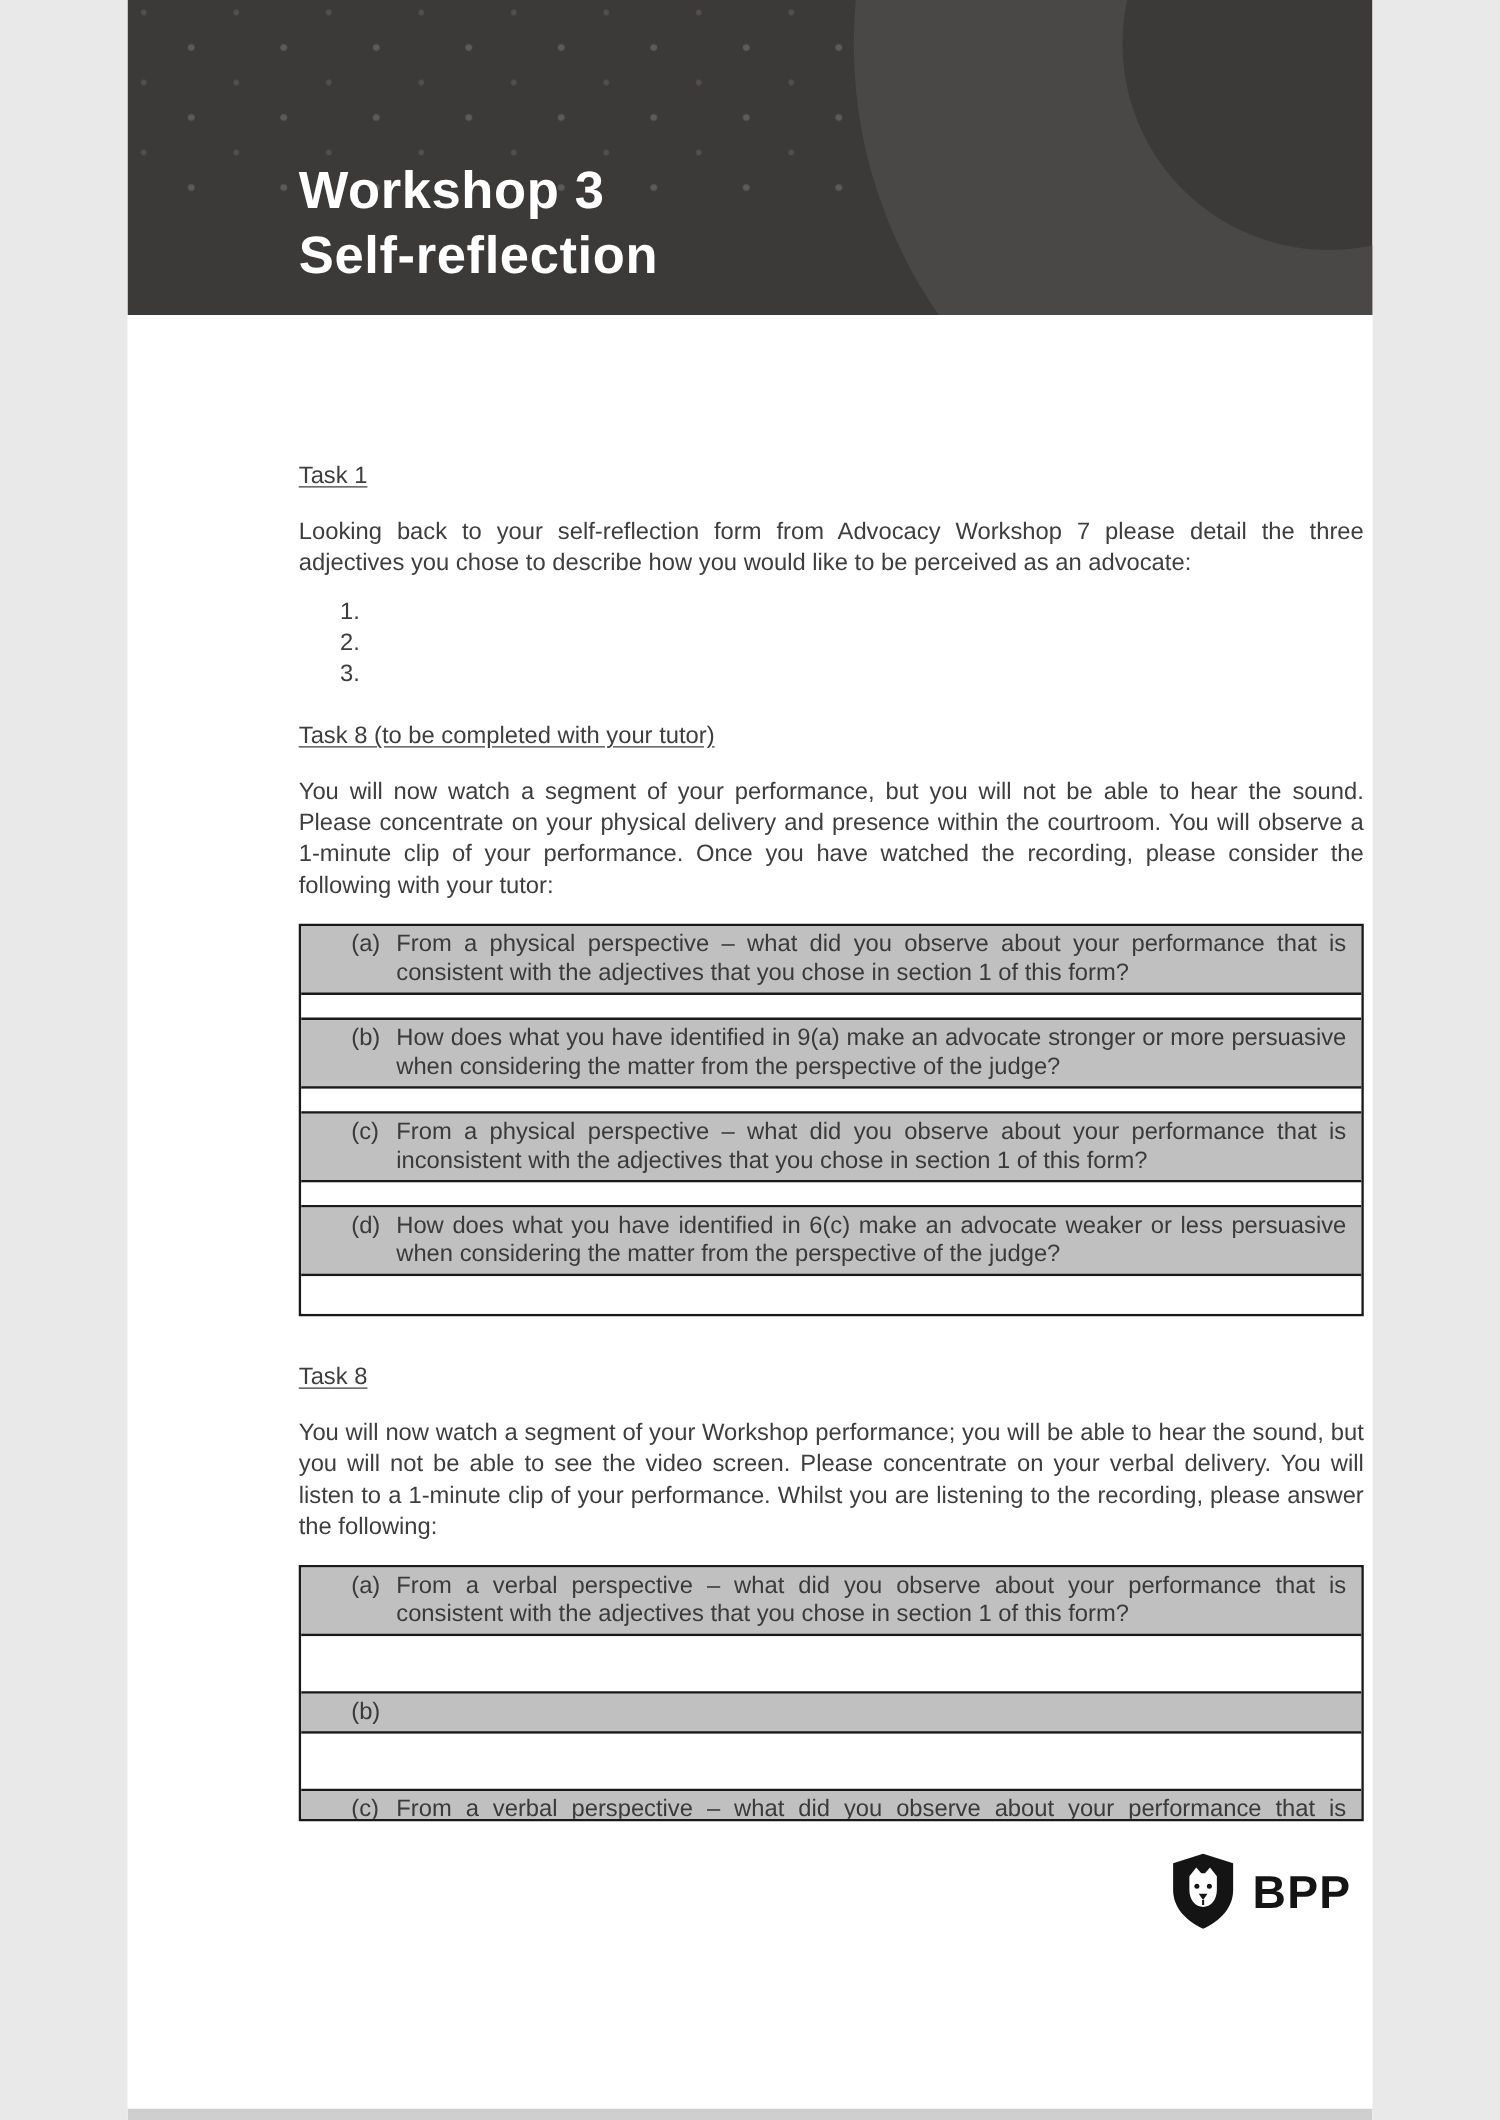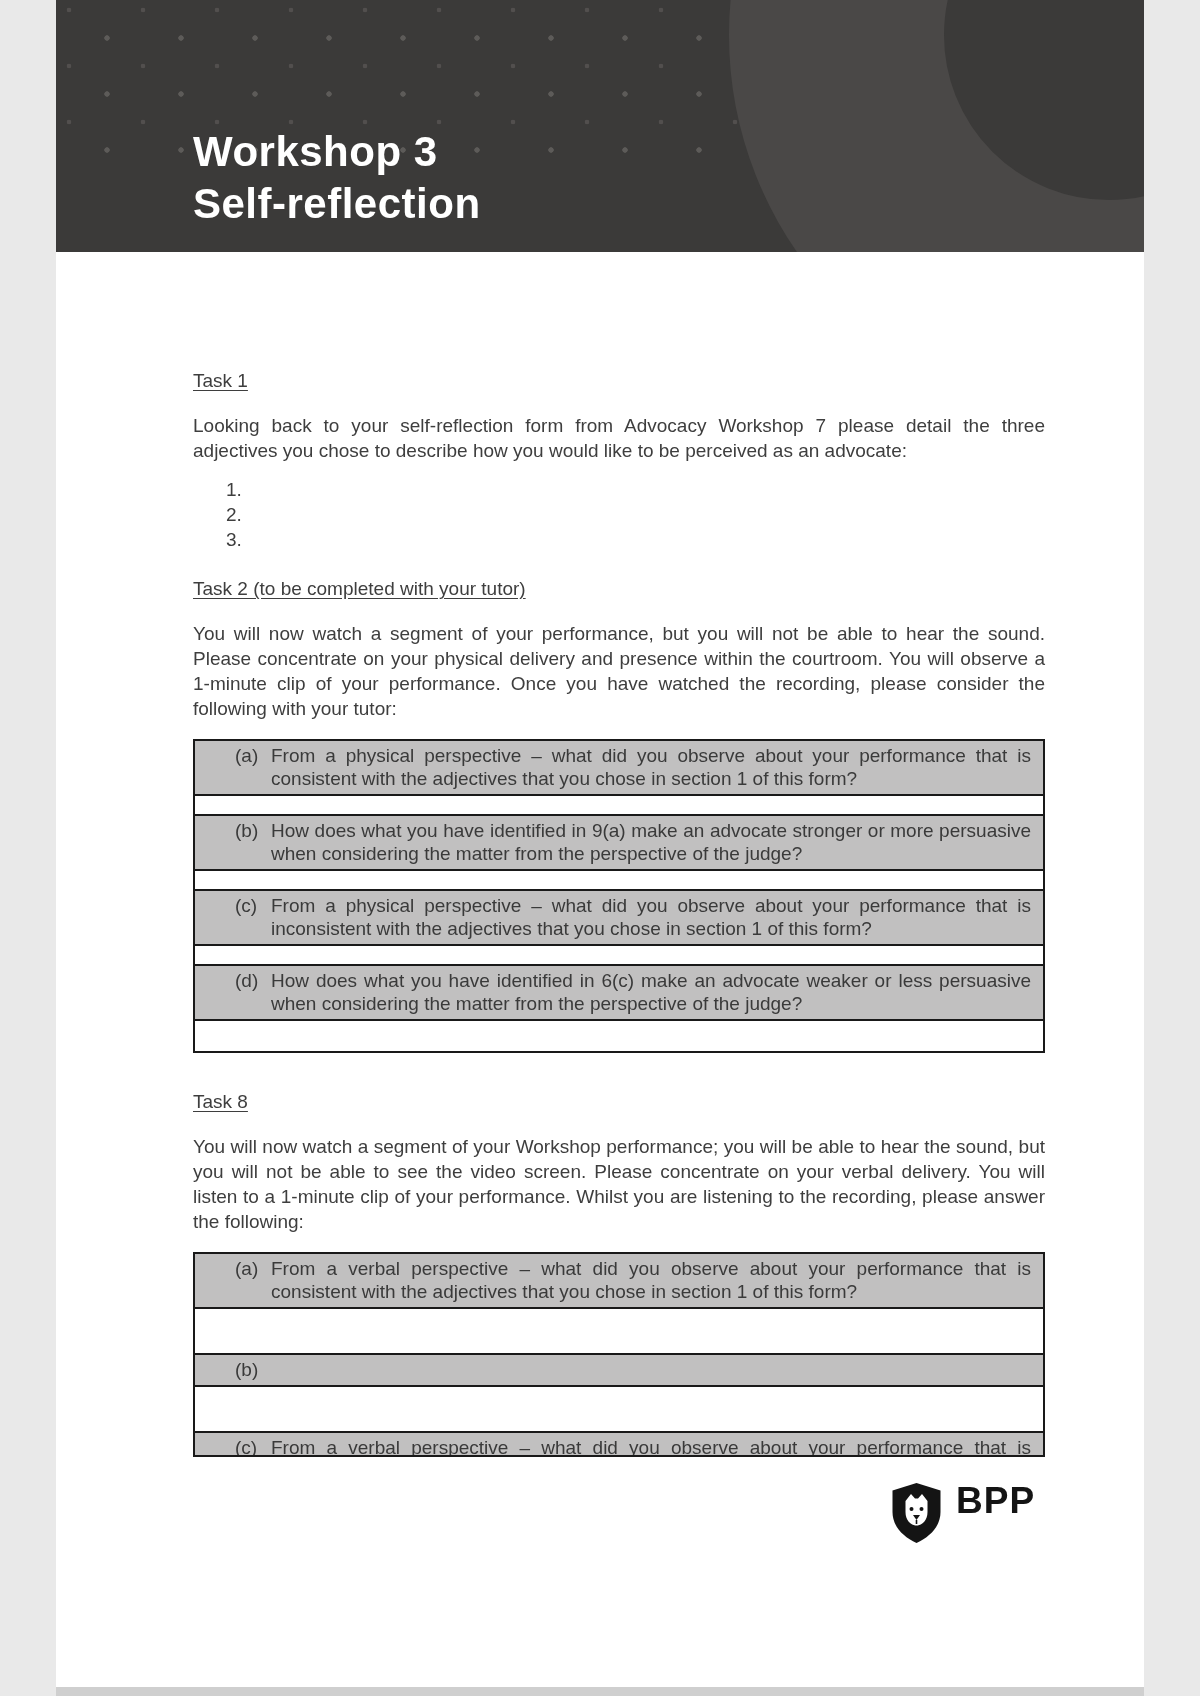--- a/index.html
+++ b/index.html
@@ -1,19 +1,19 @@
 <!DOCTYPE html>
 <html><head>
 <meta charset="utf-8">
 <style>
   * { box-sizing: border-box; }
   html, body { margin: 0; padding: 0; background: #e9e9e9; }
   .page {
     position: relative;
-    width: 1088px;
+    width: 996px;
     height: 1696px;
     margin: 0 auto;
     background: #ffffff;
     overflow: hidden;
     font-family: "Liberation Sans", sans-serif;
     color: #3e3e3e;
   }
 
   
   .hero {
@@ -116,20 +116,21 @@
     border-bottom: none;
   }
   .q-header.clipped .q-text { text-align-last: justify; }
 
   
   .brand {
     position: absolute;
     left: 832px;
     top: 1482px;
     display: flex;
+    align-items: center;
     gap: 11px;
   }
   .brand-text {
     font-size: 37px;
     font-weight: bold;
     color: #141414;
     letter-spacing: 1px;
     line-height: 1;
   }
   .page-break-strip {
@@ -158,21 +159,21 @@
   <main class="content">
 
     <h2 class="task-heading mt-task1">Task 1</h2>
     <p class="para">Looking back to your self-reflection form from Advocacy Workshop 7 please detail the three adjectives you chose to describe how you would like to be perceived as an advocate:</p>
     <div class="num-list">
       <div class="list-row">1.</div>
       <div class="list-row">2.</div>
       <div class="list-row">3.</div>
     </div>
 
-    <h2 class="task-heading mt-task2">Task 2 (to be completed with your tutor)</h2>
+    <h2 class="task-heading mt-task2">Task 8 (to be completed with your tutor)</h2>
     <p class="para">You will now watch a segment of your performance, but you will not be able to hear the sound. Please concentrate on your physical delivery and presence within the courtroom. You will observe a 1-minute clip of your performance. Once you have watched the recording, please consider the following with your tutor:</p>
 
     <div class="q-table">
       <div class="q-header">
         <span class="q-label">(a)</span>
         <span class="q-text">From a physical perspective – what did you observe about your performance that is consistent with the adjectives that you chose in section 1 of this form?</span>
       </div>
       <div class="q-answer h-sm"></div>
 
       <div class="q-header">

